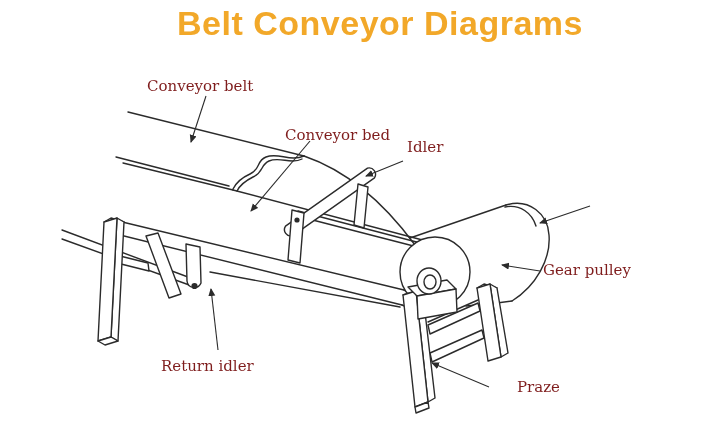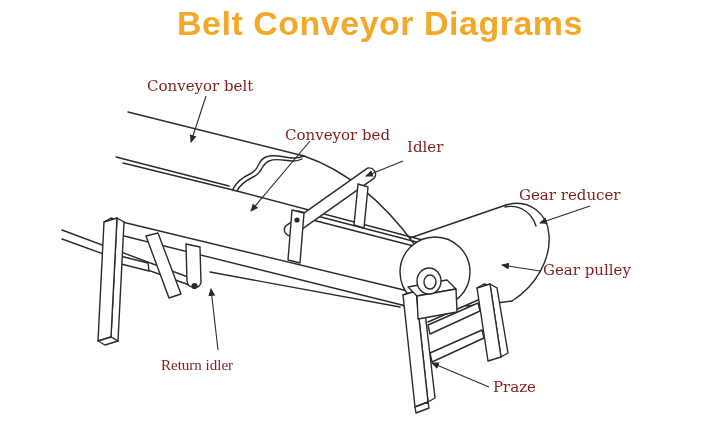--- a/index.html
+++ b/index.html
@@ -15,22 +15,22 @@
   .diagram-svg{position:absolute;left:0;top:0;width:705px;height:423px;}
   .lbl{
     position:absolute;font-size:15px;color:#7f1d1d;white-space:nowrap;
     font-family:"DejaVu Serif",serif;
   }
   .lbl-conveyor-belt{left:147px;top:77px;}
   .lbl-conveyor-bed{left:285px;top:126px;}
   .lbl-idler{left:407px;top:138px;}
   .lbl-gear-reducer{left:519px;top:186px;}
   .lbl-head-pulley{left:543px;top:261px;}
-  .lbl-return-idler{left:161px;top:357px;font-family:Liberation Serif, serif;}
-  .lbl-praze{left:493px;top:378px;}
+  .lbl-return-idler{left:161px;top:357px;}
+  .lbl-praze{left:517px;top:378px;}
 </style>
 </head>
 <body>
 
 <div class="stage">
 
   <div class="title">Belt Conveyor Diagrams</div>
 
   <svg class="diagram-svg" viewBox="0 0 705 423">
     <defs>
@@ -128,18 +128,17 @@
       <path d="M590,206 L540,223" marker-end="url(#ah)"></path>
       <path d="M540,271 L502,265" marker-end="url(#ah)"></path>
       <path d="M218,350 L211,289" marker-end="url(#ah)"></path>
       <path d="M489,387 L432,363" marker-end="url(#ah)"></path>
     </g>
   </svg>
 
   <span class="lbl lbl-conveyor-belt">Conveyor belt</span>
   <span class="lbl lbl-conveyor-bed">Conveyor bed</span>
   <span class="lbl lbl-idler">Idler</span>
-  <span class="lbl lbl-gear-reducer">Gear reducer</span>
   <span class="lbl lbl-head-pulley">Gear pulley</span>
   <span class="lbl lbl-return-idler">Return idler</span>
   <span class="lbl lbl-praze">Praze</span>
 
 </div>
 
 </body></html>

